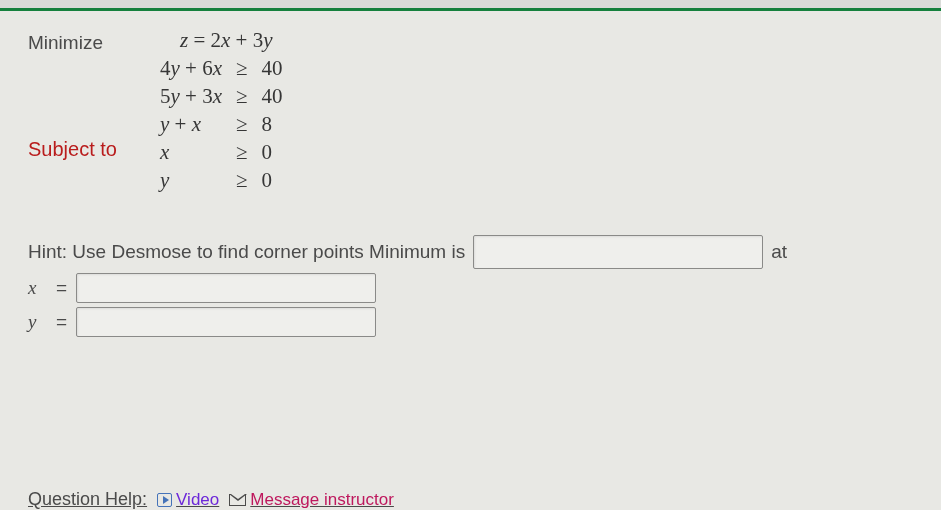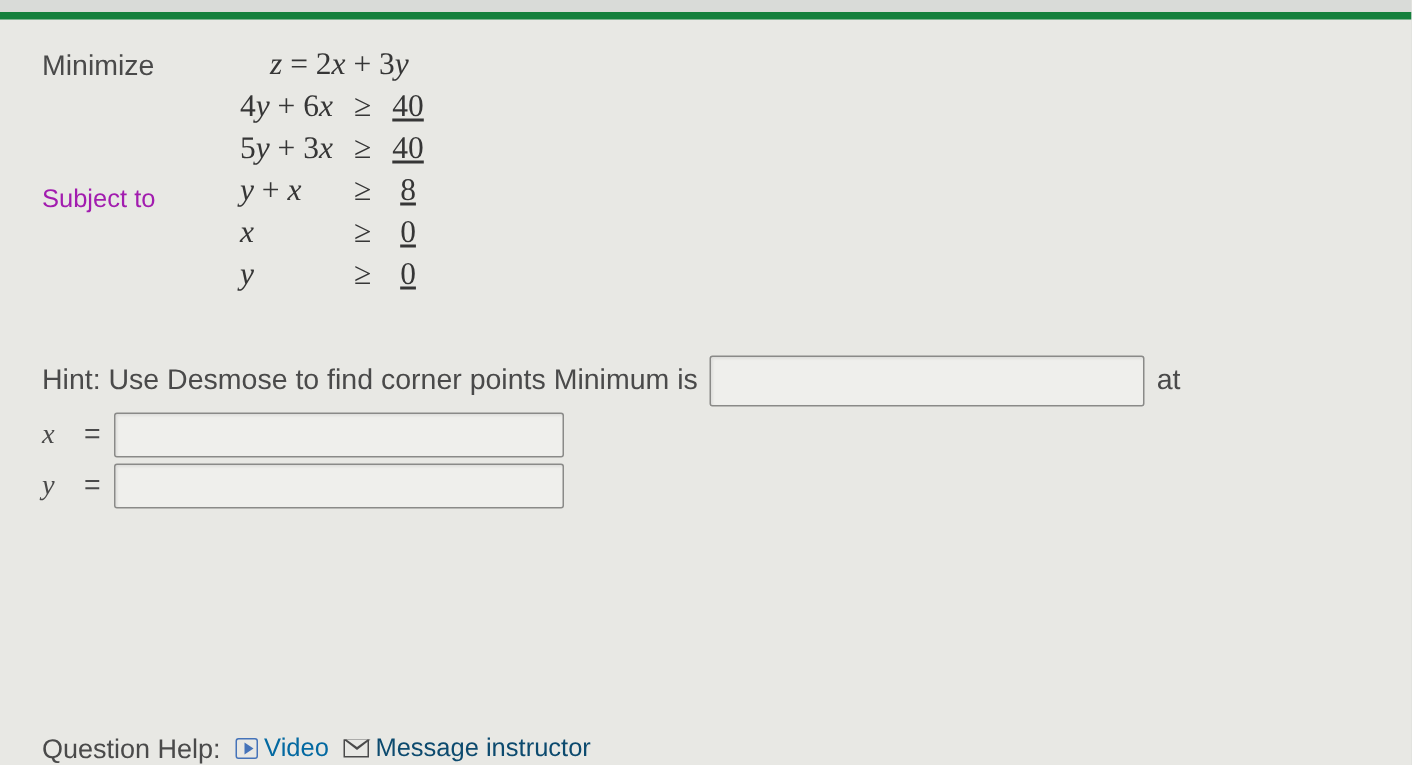--- a/index.html
+++ b/index.html
@@ -6,49 +6,49 @@
   body {
     font-family: Arial, Helvetica, sans-serif;
     background: #d9dbd8;
     width: 941px;
     height: 510px;
     overflow: hidden;
   }
   .page {
     background: #e8e8e4;
     margin: 8px 0 0 0;
-    border-top: 5px solid #15803d;
+    border-top: 3px solid #15803d;
     min-height: 502px;
     padding: 18px 28px 0 28px;
     position: relative;
   }
   .problem {
     display: flex;
     gap: 18px;
     color: #363636;
     font-size: 21px;
     margin-bottom: 44px;
   }
   .labels-col {
     display: flex;
     flex-direction: column;
     width: 114px;
   }
   .label-min { height: 35px; line-height: 28px; font-size: 19px; color: #4a4a4a;}
-  .label-subj { height: 35px; line-height: 28px; margin-top: 53px; font-size: 17px; color: #a21caf;}
+  .label-subj { height: 35px; line-height: 28px; margin-top: 71px; font-size: 20px; color: #b91c1c;}
   .math-col {
     font-family: "Times New Roman", serif;
     font-style: italic;
     line-height: 1.05;
   }
   .obj { margin-bottom: 6px; margin-left: 20px; }
   .constraints { display: grid; grid-template-columns: auto auto auto; column-gap: 14px; row-gap: 6px;}
   .lhs { text-align: left; font-style: italic; white-space:nowrap;}
   .op { text-align: center; font-style: normal; }
-  .rhs { text-align: center; font-style: normal; text-decoration: underline; }
+  .rhs { text-align: left; font-style: normal; }
   .var { font-style: italic; }
   .num { font-style: normal; }
 
   .answer-section {
     font-size: 19px;
     color: #4a4a4a;
   }
   .answer-row1 {
     display: flex;
     align-items: center;
@@ -68,24 +68,25 @@
   .input-small { width: 300px; height:30px; margin-left:6px;}
   .eq-row { display:flex; align-items:center; margin-bottom:4px; font-size:19px; color:#4a4a4a;}
   .eq-row .var-lbl { font-family:"Times New Roman",serif; font-style:italic; width:28px;}
   .eq-row .eq { font-style:normal; width:14px;}
   .help {
     position:absolute;
     bottom:0; left:28px;
     font-size:18px;
     color:#4a4a4a;
     display:flex;
-    align-items:flex-start;
+    align-items:center;
     gap:10px;
+    text-decoration:underline;
   }
-  .help-link { color:#0369a1; display:flex; align-items:center; gap:4px; font-size:17px;}
+  .help-link { color:#6d28d9; display:flex; align-items:center; gap:4px; font-size:17px;}
   .play-icon {
     display:inline-flex; align-items:center; justify-content:center;
     width:15px; height:14px; border:1.5px solid #4573b9; border-radius:2px;
   }
   .play-icon::before{
     content:""; display:block;
     border-left:6px solid #4573b9;
     border-top:4px solid transparent;
     border-bottom:4px solid transparent;
     margin-left:2px;
@@ -162,19 +163,19 @@
       <span class="input-box input-small"></span>
     </div>
   </div>
 
   <div class="help">
     <span>Question Help:</span>
     <span class="help-link">
       <span class="play-icon"></span>
       <span>Video</span>
     </span>
-    <span class="help-link" style="color:#0c4a6e">
+    <span class="help-link" style="color:#be185d">
       <span class="mail-icon"></span>
       <span>Message instructor</span>
     </span>
   </div>
 
 </div>
 
 </body></html>

